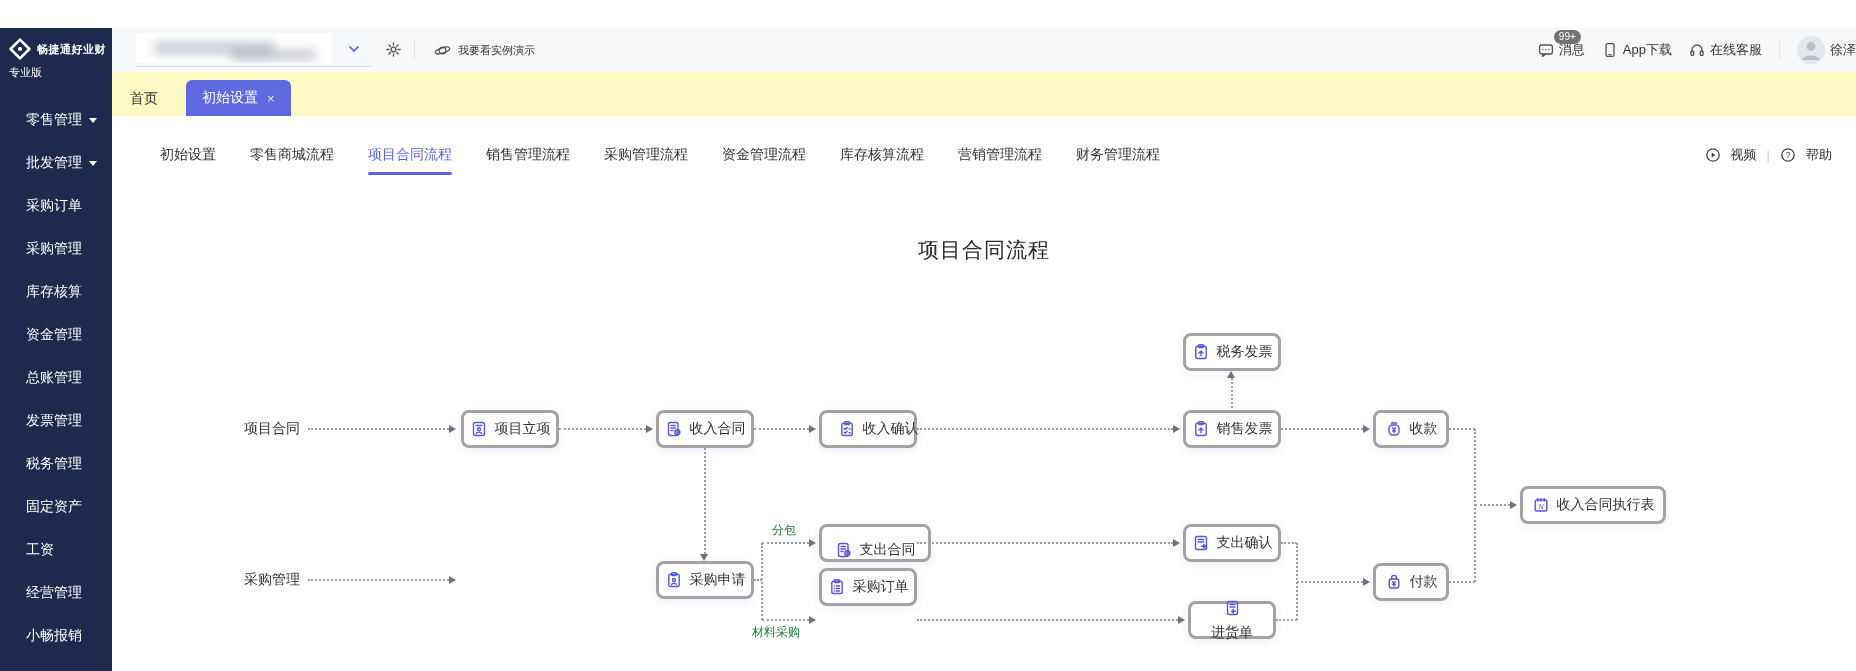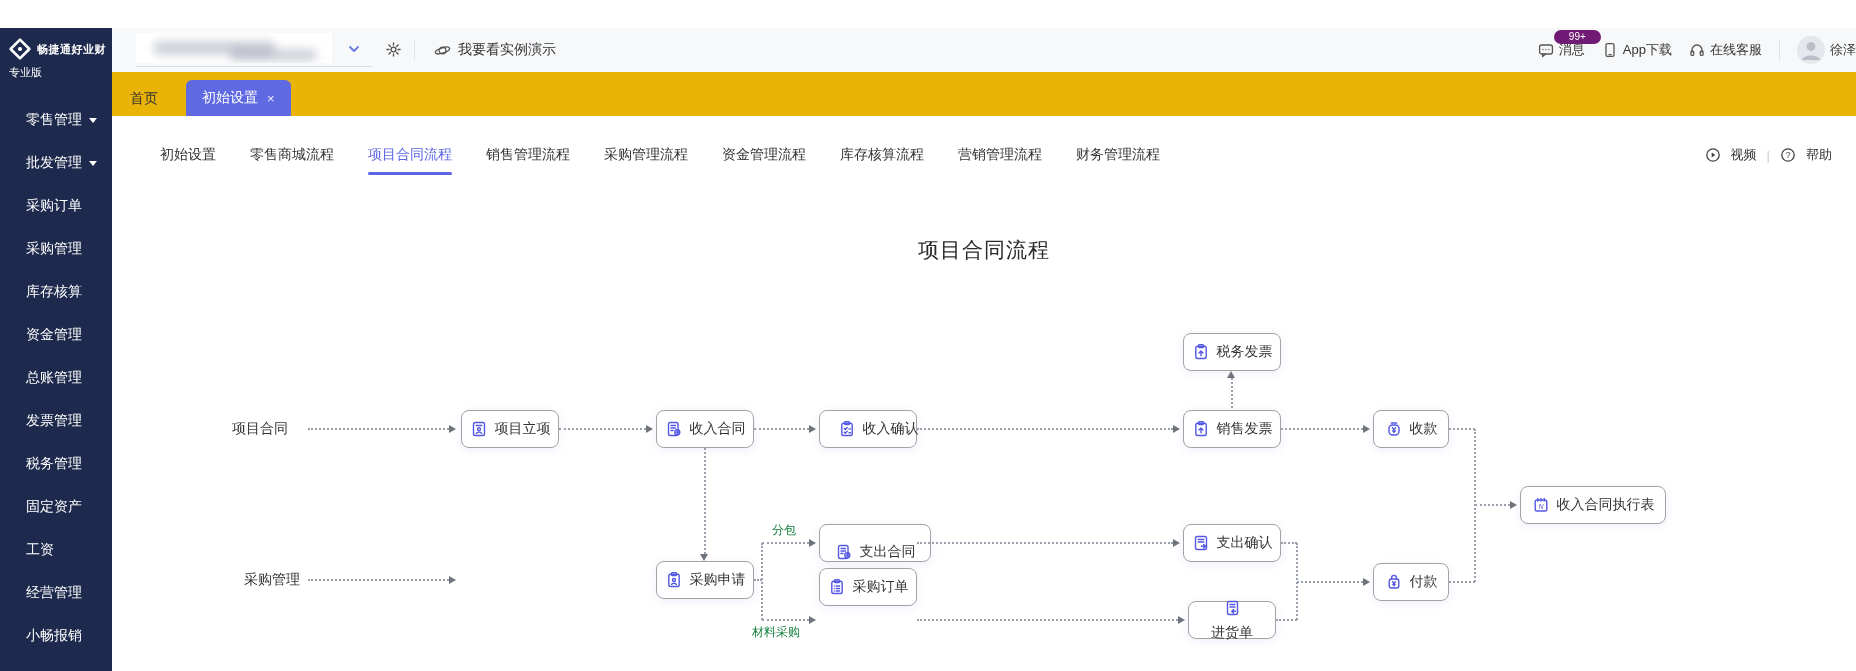--- a/index.html
+++ b/index.html
@@ -20,47 +20,47 @@
   #topstrip{position:absolute;left:0;top:0;width:1856px;height:28px;background:#fff;}
   .blur-patch{position:absolute;left:24px;top:5px;width:196px;height:30px;background:#fff;overflow:hidden;}
   .smudge1,.smudge2{position:absolute;background:rgba(125,135,155,.38);filter:blur(5px);border-radius:4px;}
   .smudge1{left:18px;top:8px;width:120px;height:14px;}
   .smudge2{left:95px;top:16px;width:85px;height:12px;}
   .switch-underline{position:absolute;left:24px;top:38px;width:236px;height:1px;background:#d9dce3;}
   .hicon{display:inline-flex;align-items:center;justify-content:center;color:#555;}
   #chevron{position:absolute;left:234px;top:13px;color:#6b78e8;}
   #gear{position:absolute;left:273px;top:13px;cursor:pointer;}
   .vdiv{position:absolute;top:12px;width:1px;height:20px;background:#e1e3e8;}
-  #demo-group{position:absolute;left:322px;top:0;height:44px;display:flex;align-items:center;gap:7px;color:#333;font-size:14px;cursor:pointer;}
+  #demo-group{position:absolute;left:322px;top:0;height:44px;display:flex;align-items:center;gap:7px;color:#333;font-size:11px;cursor:pointer;}
   #header-right{position:absolute;right:0;top:0;height:44px;display:flex;align-items:center;gap:17px;font-size:13px;color:#333;}
   .hgroup{display:flex;align-items:center;gap:5px;cursor:pointer;position:relative;}
-  .msg-badge{position:absolute;top:-11px;left:16px;background:#701a75;color:#fff;font-size:10px;line-height:14px;padding:0 15px;border-radius:8px;white-space:nowrap;}
+  .msg-badge{position:absolute;top:-11px;left:16px;background:#737373;color:#fff;font-size:10px;line-height:14px;padding:0 5px;border-radius:8px;white-space:nowrap;}
   .avatar{width:28px;height:28px;border-radius:50%;background:#e4e7eb;overflow:hidden;display:flex;align-items:flex-end;justify-content:center;}
   #username{width:26px;overflow:hidden;white-space:nowrap;}
 
   
-  #tabstrip{position:absolute;left:112px;top:72px;width:1744px;height:44px;background:#eab308;display:flex;align-items:flex-end;}
+  #tabstrip{position:absolute;left:112px;top:72px;width:1744px;height:44px;background:#fef9c3;display:flex;align-items:flex-end;}
   #tab-home{height:36px;line-height:36px;padding:0 18px;font-size:14px;color:#333;cursor:pointer;}
   #tab-active{height:36px;display:flex;align-items:center;gap:9px;padding:0 16px;background:#5f6ae2;color:#fff;font-size:14px;border-radius:6px 6px 0 0;margin-left:10px;cursor:pointer;}
   #tab-close{font-size:13px;color:#eef;cursor:pointer;line-height:1;}
 
   
   #panel{position:absolute;left:112px;top:116px;width:1744px;height:555px;background:#fff;border-radius:10px 0 0 0;}
   #navrow{position:absolute;left:0;top:0;width:100%;height:64px;display:flex;align-items:center;padding:14px 24px 0 48px;box-sizing:border-box;}
   .navtab{position:relative;font-size:14px;color:#333;margin-right:34px;cursor:pointer;white-space:nowrap;}
   .navtab.active{color:#5b66e3;}
   .navtab.active::after{content:'';position:absolute;left:0;right:0;bottom:-11px;height:3px;border-radius:2px;background:#5b66e3;}
   #nav-right{margin-left:auto;display:flex;align-items:center;gap:10px;font-size:13px;color:#333;}
   #nav-right .hicon{color:#444;}
   .nav-sep{color:#ccc;}
 
   
   #flow-title{position:absolute;left:112px;top:236px;width:1744px;text-align:center;font-size:21px;color:#2b2b2b;font-weight:500;letter-spacing:1px;}
   #flow-layer{position:absolute;left:0;top:0;width:1856px;height:671px;pointer-events:none;}
-  .node{position:absolute;height:38px;background:#fff;border:1px solid #a3a3a3;border-radius:8px;box-shadow:0 2px 8px rgba(84,90,224,.10);display:flex;align-items:center;justify-content:center;gap:7px;pointer-events:auto;cursor:pointer;box-sizing:border-box;}
+  .node{position:absolute;height:38px;background:#fff;border:3px solid #a3a3a3;border-radius:8px;box-shadow:0 2px 8px rgba(84,90,224,.10);display:flex;align-items:center;justify-content:center;gap:7px;pointer-events:auto;cursor:pointer;box-sizing:border-box;}
   .nicon{display:inline-flex;color:#5458e2;}
   .nlabel{font-size:14px;color:#333;white-space:nowrap;}
   .edge-h{position:absolute;border-top:2px dotted #9aa0ab;}
   .edge-v{position:absolute;border-left:2px dotted #9aa0ab;}
   .ah-right{position:absolute;width:0;height:0;border-top:4px solid transparent;border-bottom:4px solid transparent;border-left:7px solid #6e737c;}
   .ah-down{position:absolute;width:0;height:0;border-left:4px solid transparent;border-right:4px solid transparent;border-top:7px solid #6e737c;}
   .ah-up{position:absolute;width:0;height:0;border-left:4px solid transparent;border-right:4px solid transparent;border-bottom:7px solid #6e737c;}
   .rowlabel{position:absolute;font-size:14px;color:#333;white-space:nowrap;}
   .branchlabel{position:absolute;font-size:12px;color:#15803d;white-space:nowrap;}
 </style>
@@ -376,19 +376,19 @@
       <div class="edge-h" style="left: 1449px; top: 581px; width: 26px;"></div>
       <div class="edge-h" style="left: 1475px; top: 504px; width: 35px;"></div>
       <div class="ah-right" style="left: 1510px; top: 501px;"></div>
       <div class="edge-v" style="left: 1231px; top: 378px; height: 30px;"></div>
       <div class="ah-up" style="left: 1227px; top: 371px;"></div>
       <div class="edge-v" style="left: 704px; top: 448px; height: 106px;"></div>
       <div class="ah-down" style="left: 700px; top: 554px;"></div>
       <div class="edge-v" style="left: 761px; top: 543px; height: 77px;"></div>
       <div class="edge-v" style="left: 1296px; top: 543px; height: 77px;"></div>
       <div class="edge-v" style="left: 1474px; top: 429px; height: 153px;"></div>
-      <div class="rowlabel" style="left: 232px; top: 420px; font-family: Liberation Mono, monospace;">项目合同</div>
+      <div class="rowlabel" style="left: 244px; top: 420px; font-family: Liberation Mono, monospace;">项目合同</div>
       <div class="rowlabel" style="left: 244px; top: 571px;">采购管理</div>
       <div class="branchlabel" style="left: 772px; top: 522px;">分包</div>
       <div class="branchlabel" style="left: 752px; top: 624px;">材料采购</div>
     </div>
 
 </div>
 
 </body></html>

